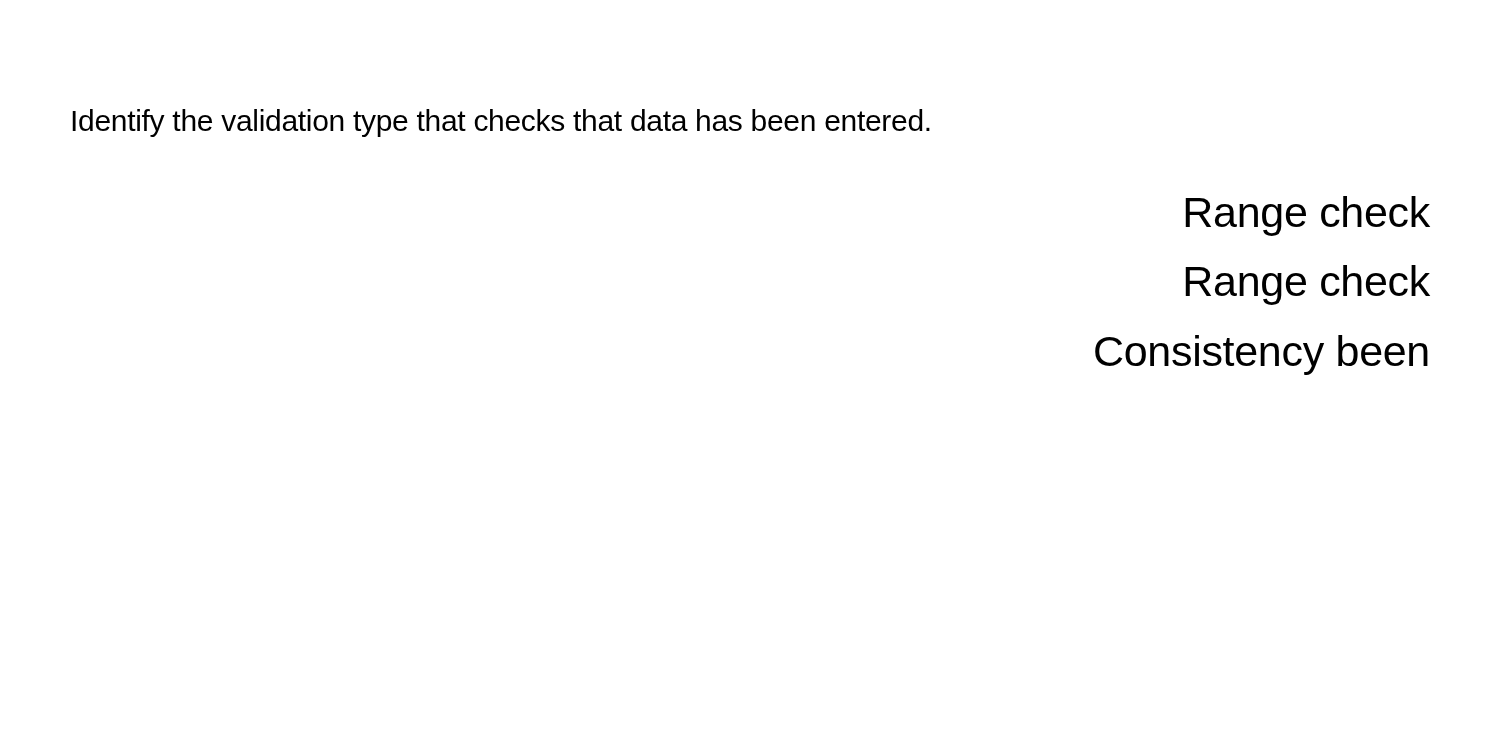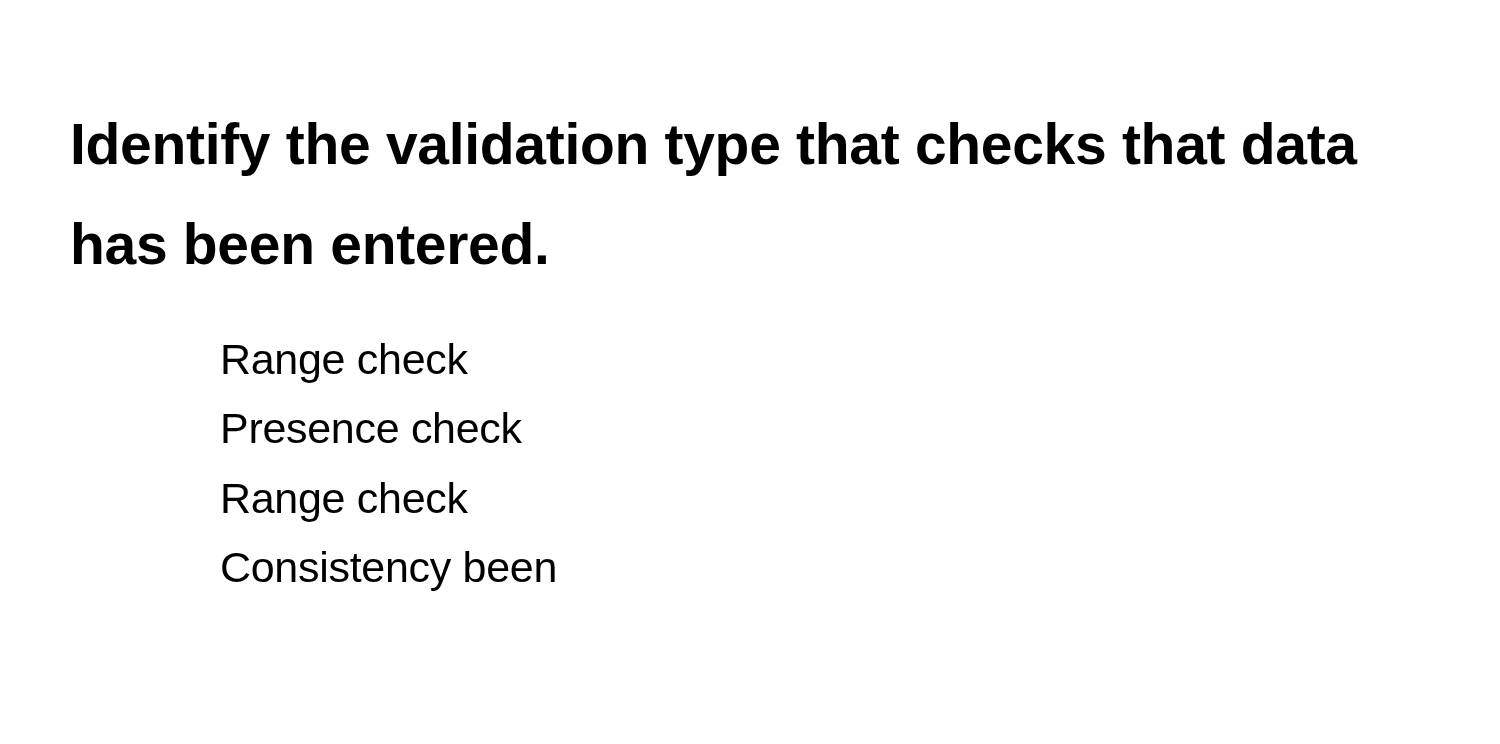--- a/index.html
+++ b/index.html
@@ -9,39 +9,39 @@
     }
     body {
       width: 1500px;
       height: 744px;
       background: #ffffff;
       font-family: -apple-system, BlinkMacSystemFont, "Segoe UI", Helvetica, Arial, sans-serif;
       color: #000000;
       padding: 95px 70px;
     }
     .question {
-      font-size: 57px;
+      font-size: 30px;
       line-height: 1.75;
-      font-weight: 700;
+      font-weight: 400;
       letter-spacing: -0.3px;
     }
     .options {
       margin-top: 30px;
       padding-left: 150px;
     }
     .option {
       font-size: 43px;
       line-height: 1.62;
       font-weight: 400;
       letter-spacing: -0.3px;
+      text-align: right;
     }
   </style>
 </head>
 <body>
 
 <div class="question">Identify the validation type that checks that data has been entered.</div>
 
 <div class="options">
   <div class="option">Range check</div>
-  <div class="option">Presence check</div>
   <div class="option">Range check</div>
   <div class="option">Consistency been</div>
 </div>
 
 </body></html>

